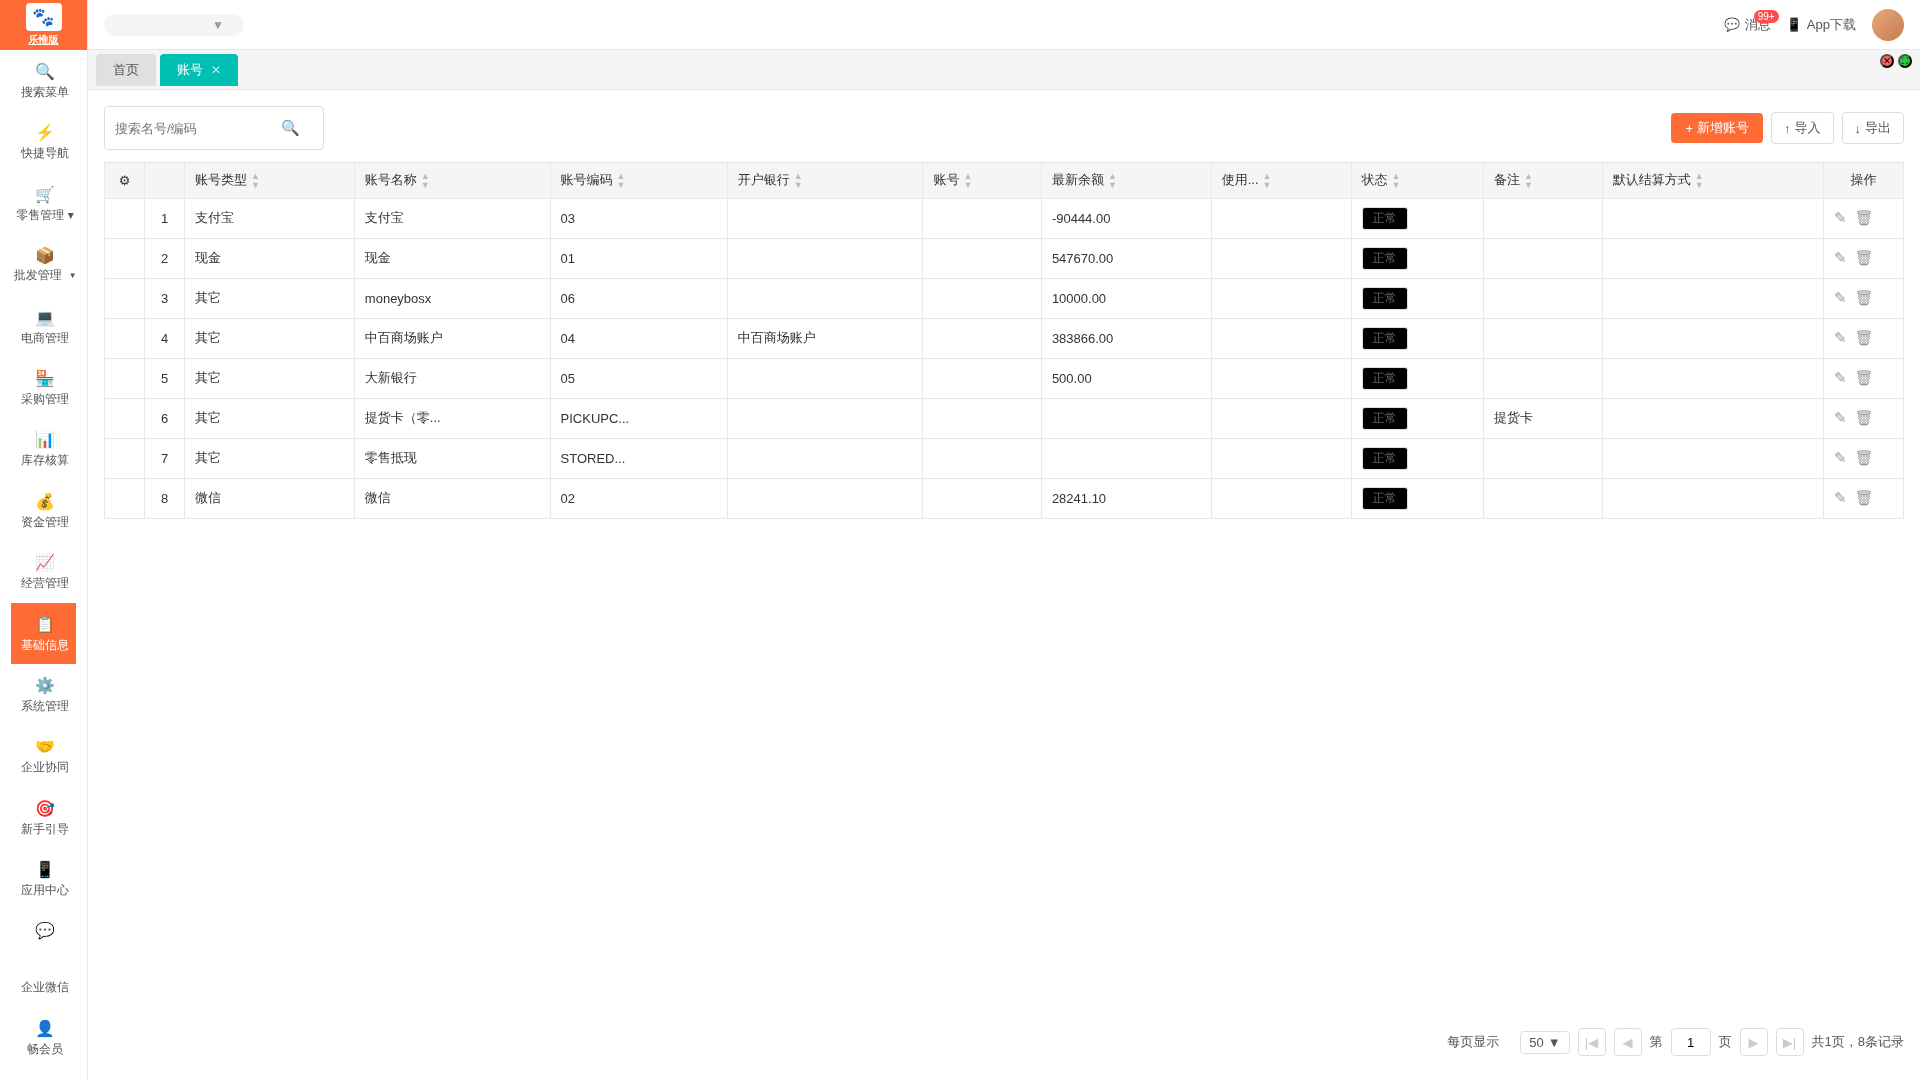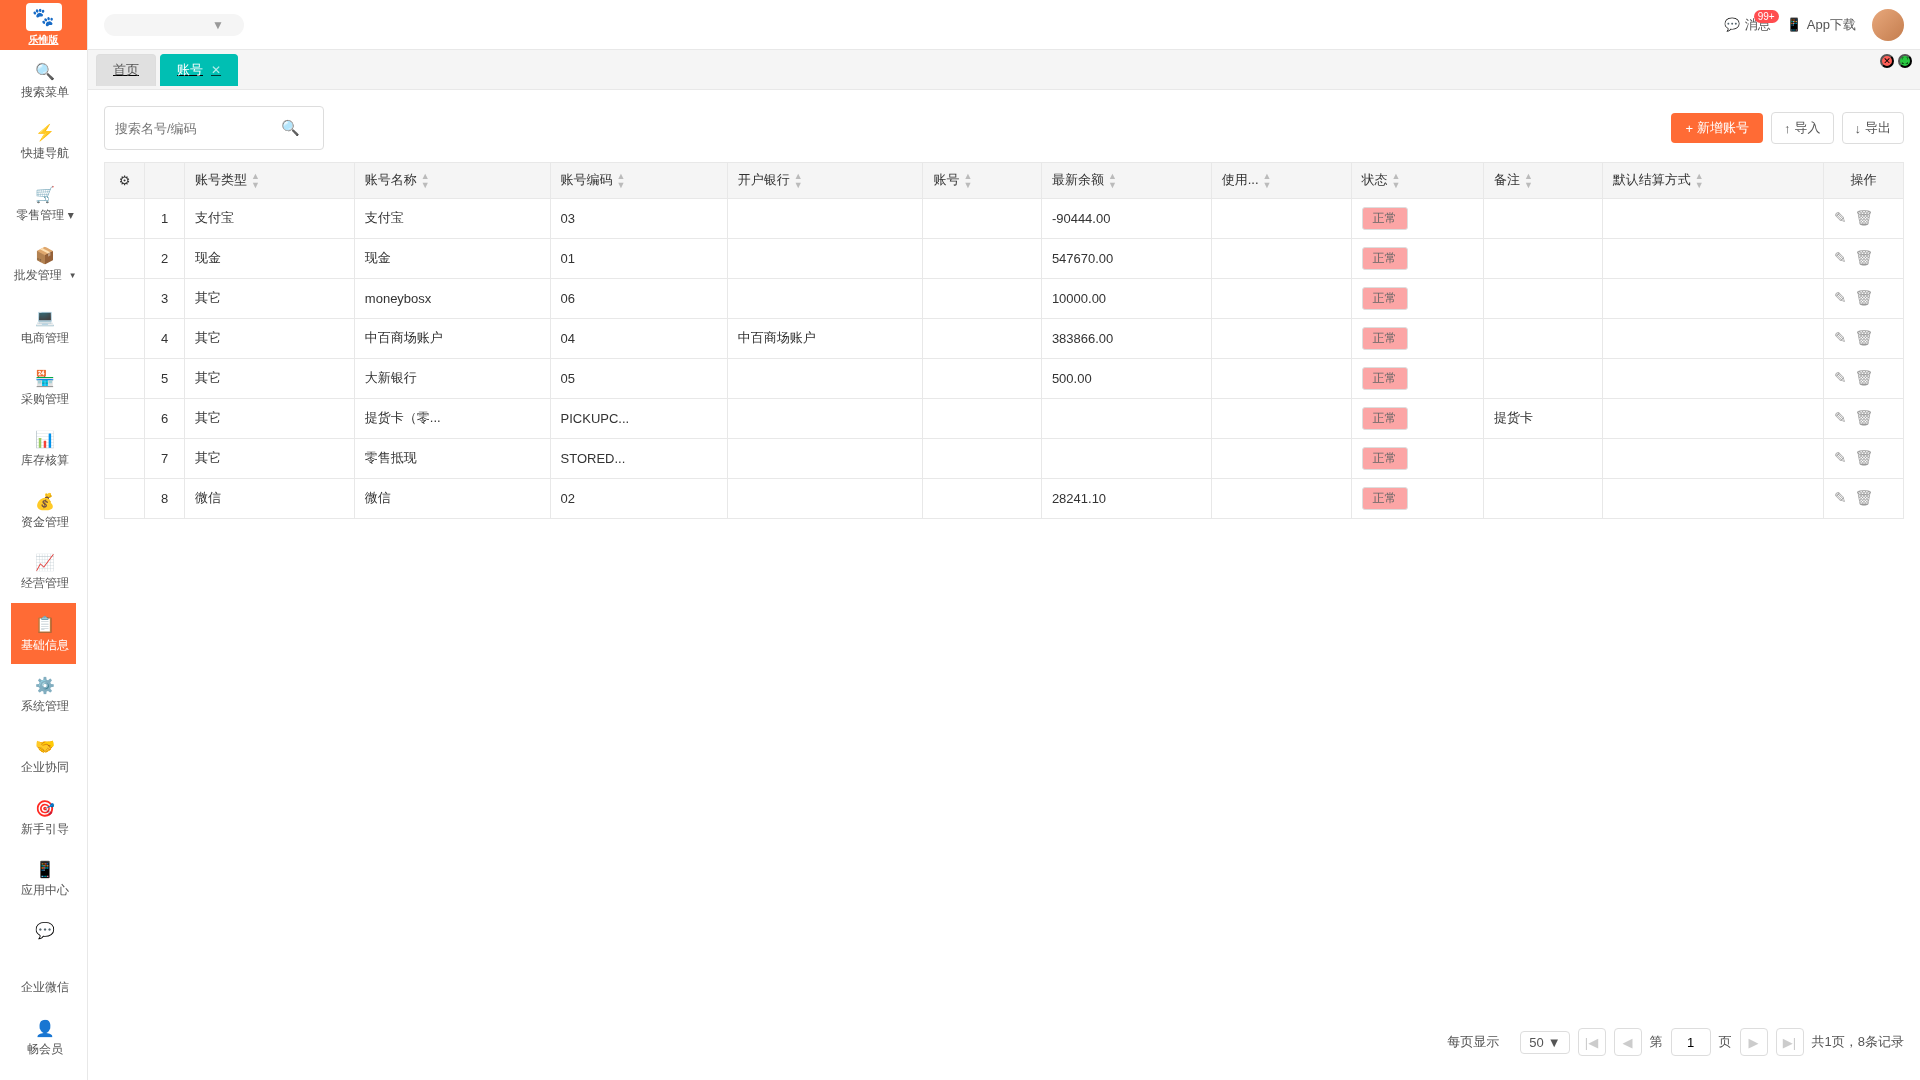--- a/index.html
+++ b/index.html
@@ -257,21 +257,21 @@
       padding: 8px 10px;
       color: #333;
       white-space: nowrap;
     }
     .row-num { color: #999; text-align: center; width: 40px; }
     .status-badge {
       display: inline-block;
       padding: 2px 10px;
       border-radius: 3px;
       font-size: 12px;
-      background: #fca5a5;
+      background: #000000;
       color: #666;
       border: 1px solid #ddd;
     }
     .action-icons {
       display: flex;
       gap: 8px;
       align-items: center;
     }
     .action-icon {
       cursor: pointer;
@@ -432,21 +432,21 @@
       </div>
       <div class="app-btn">
         <span>📱</span>
         <span>App下载</span>
       </div>
       <div class="avatar" style="background: linear-gradient(135deg,#e8a87c,#c47d4e);"></div>
     </div>
   </div>
 
   <div class="tab-bar">
-    <div id="tabs-container" style="display: flex; gap: 4px; text-decoration: underline;">
+    <div id="tabs-container" style="display: flex; gap: 4px;">
         <div class="tab">
           <span>首页</span>
         </div>
         <div class="tab active">
           <span>账号</span>
           <span class="tab-close">✕</span>
         </div>
       </div>
     <div style="position:absolute;right:8px;top:54px;display:flex;gap:4px;">
       <button class="win-ctrl" style="background:#ff5f57;">✕</button>

